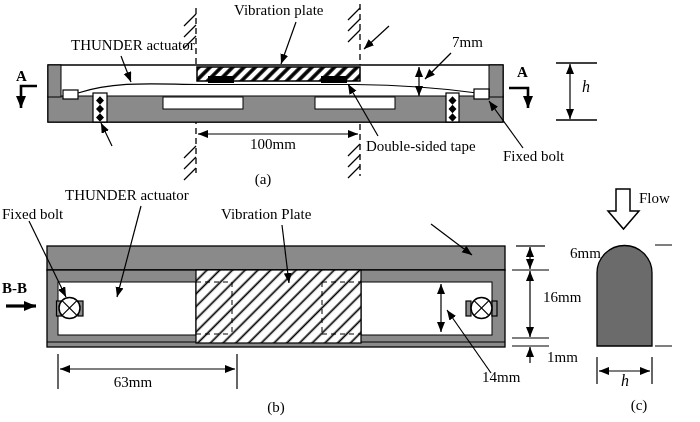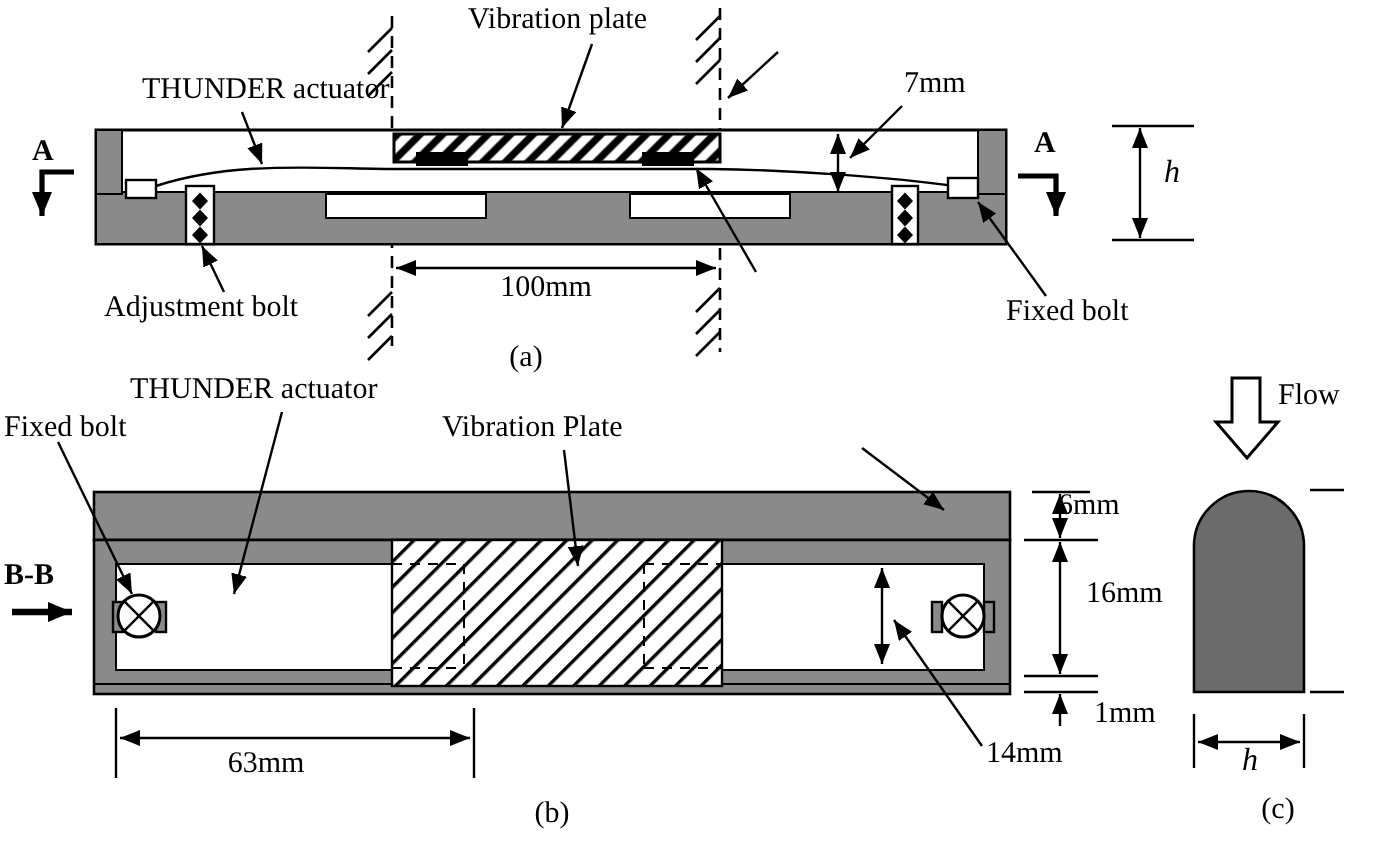--- a/index.html
+++ b/index.html
@@ -188,33 +188,33 @@
     </g>
   </g>
 </svg>
 
   <span class="lbl" style="left:234px;top:2px">Vibration plate</span>
   <span class="lbl" style="left:71px;top:37px">THUNDER actuator</span>
   <span class="lbl" style="left:452px;top:34px">7mm</span>
   <span class="lbl bold" style="left:16px;top:68px">A</span>
   <span class="lbl bold" style="left:517px;top:64px">A</span>
   <span class="lbl it" style="left:582px;top:78px">h</span>
-  <span class="lbl" style="left:52px;top:146px">Adjustment bolt</span>
   <span class="lbl ctr" style="left:273px;top:136px">100mm</span>
+  <span class="lbl" style="left:366px;top:138px">Double-sided tape</span>
   <span class="lbl" style="left:503px;top:148px">Fixed bolt</span>
   <span class="lbl ctr cap" style="left:263px;top:171px">(a)</span>
 
   <span class="lbl" style="left:2px;top:206px">Fixed bolt</span>
   <span class="lbl" style="left:65px;top:187px">THUNDER actuator</span>
   <span class="lbl" style="left:221px;top:206px">Vibration Plate</span>
   <span class="lbl bold" style="left:2px;top:280px">B-B</span>
-  <span class="lbl" style="left:529px;top:245px">6mm</span>
+  <span class="lbl" style="left:570px;top:245px">6mm</span>
   <span class="lbl" style="left:543px;top:289px">16mm</span>
   <span class="lbl" style="left:547px;top:349px">1mm</span>
-  <span class="lbl" style="left:493px;top:369px">14mm</span>
+  <span class="lbl" style="left:482px;top:369px">14mm</span>
   <span class="lbl ctr" style="left:133px;top:374px">63mm</span>
   <span class="lbl ctr cap" style="left:276px;top:399px">(b)</span>
 
   <span class="lbl" style="left:639px;top:190px">Flow</span>
   <span class="lbl it" style="left:686px;top:291px">w</span>
   <span class="lbl it ctr" style="left:625px;top:372px">h</span>
   <span class="lbl ctr cap" style="left:639px;top:397px">(c)</span>
 </div>
 
 </body></html>

